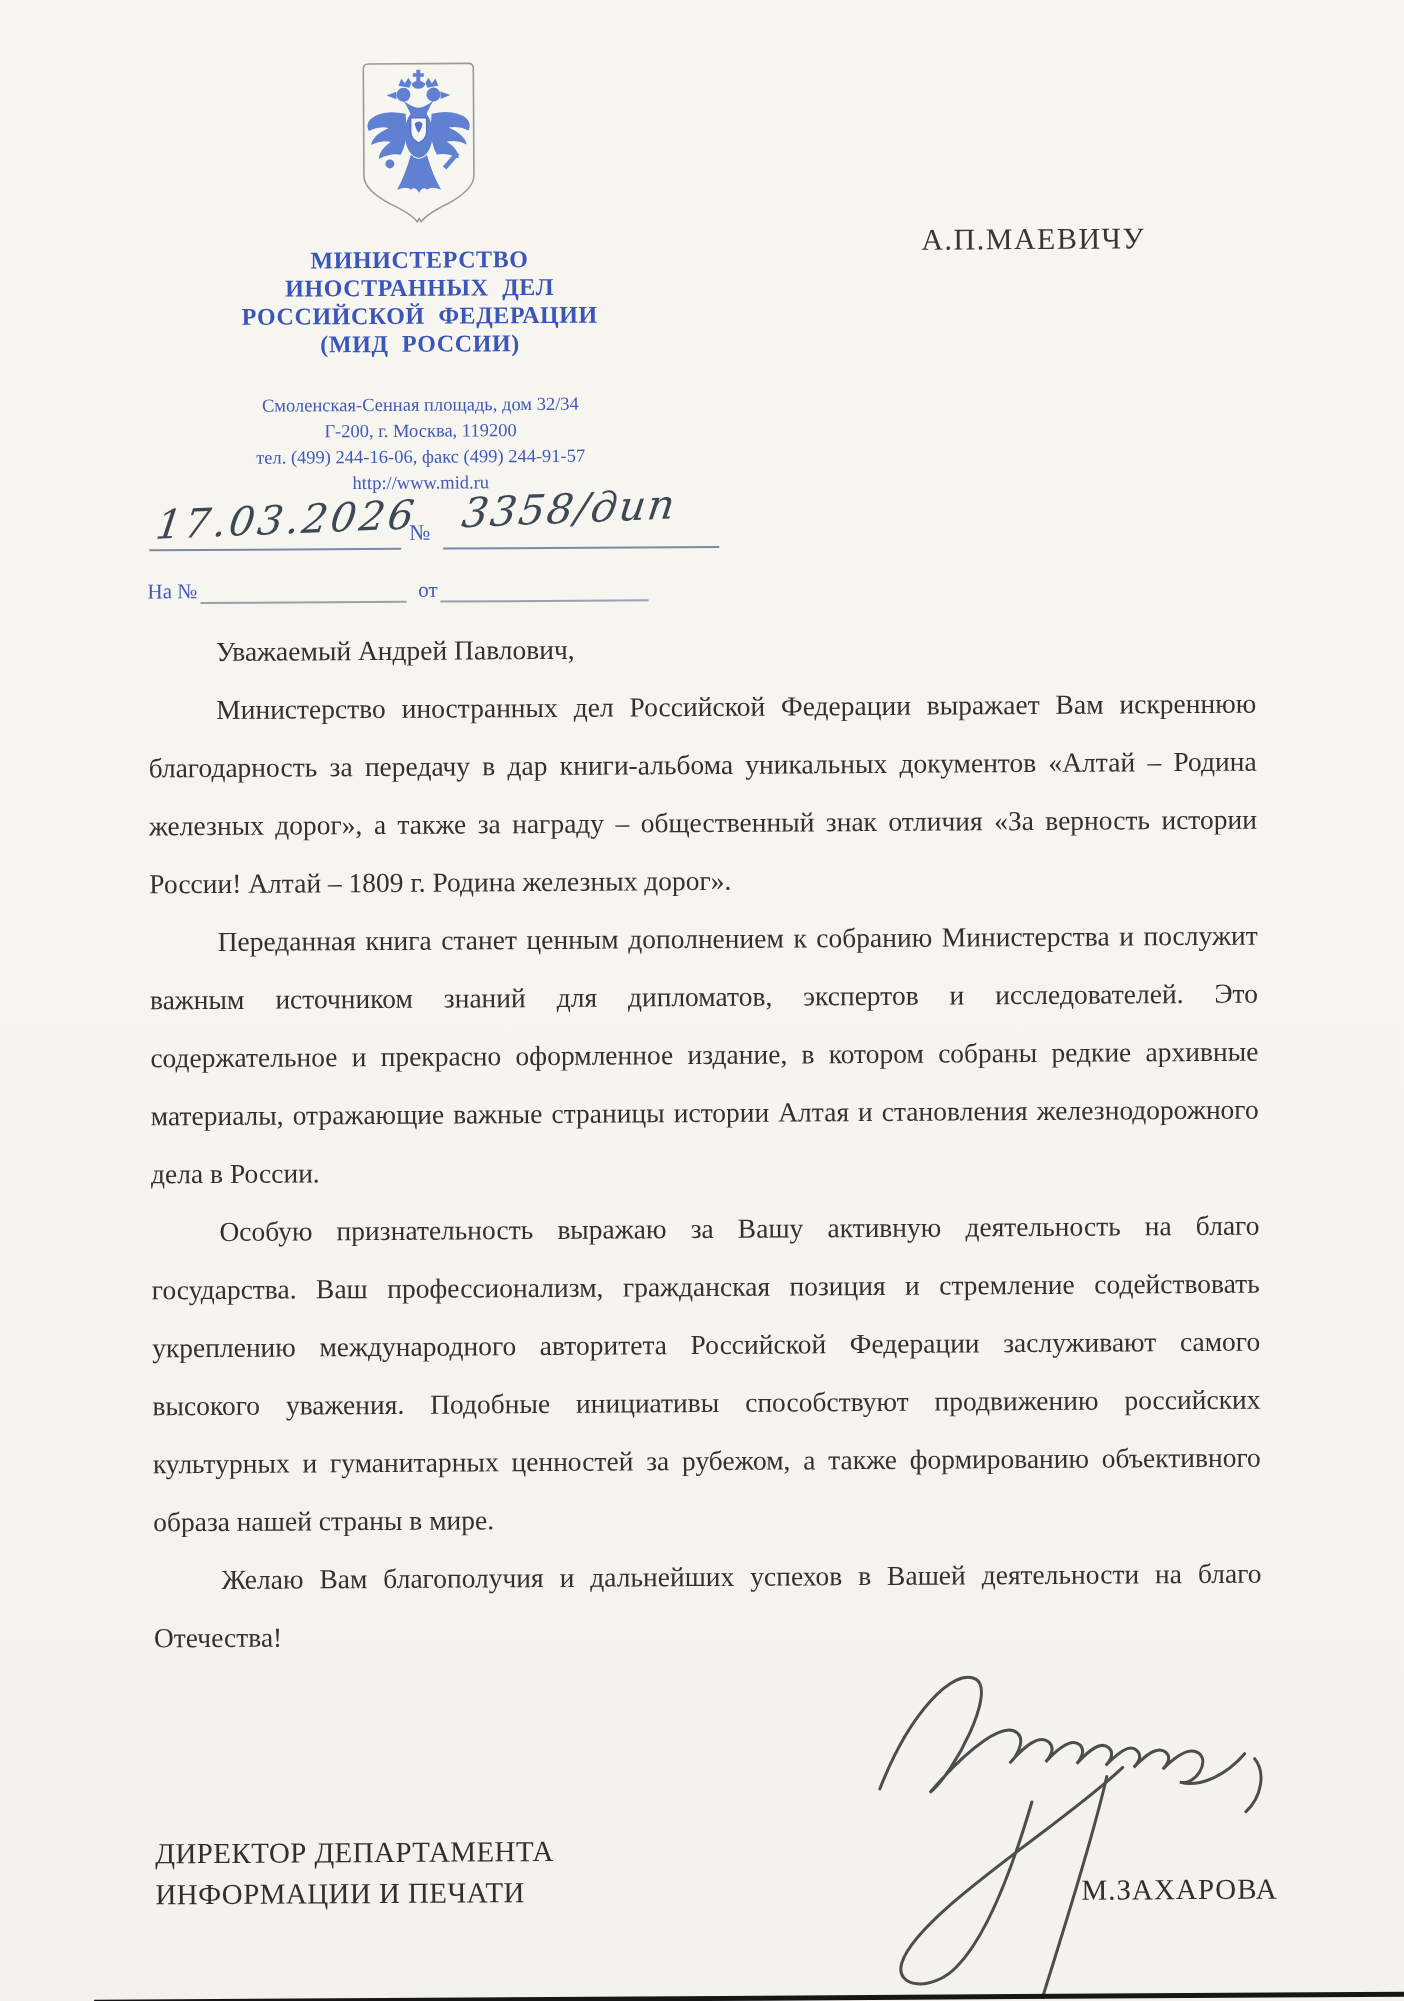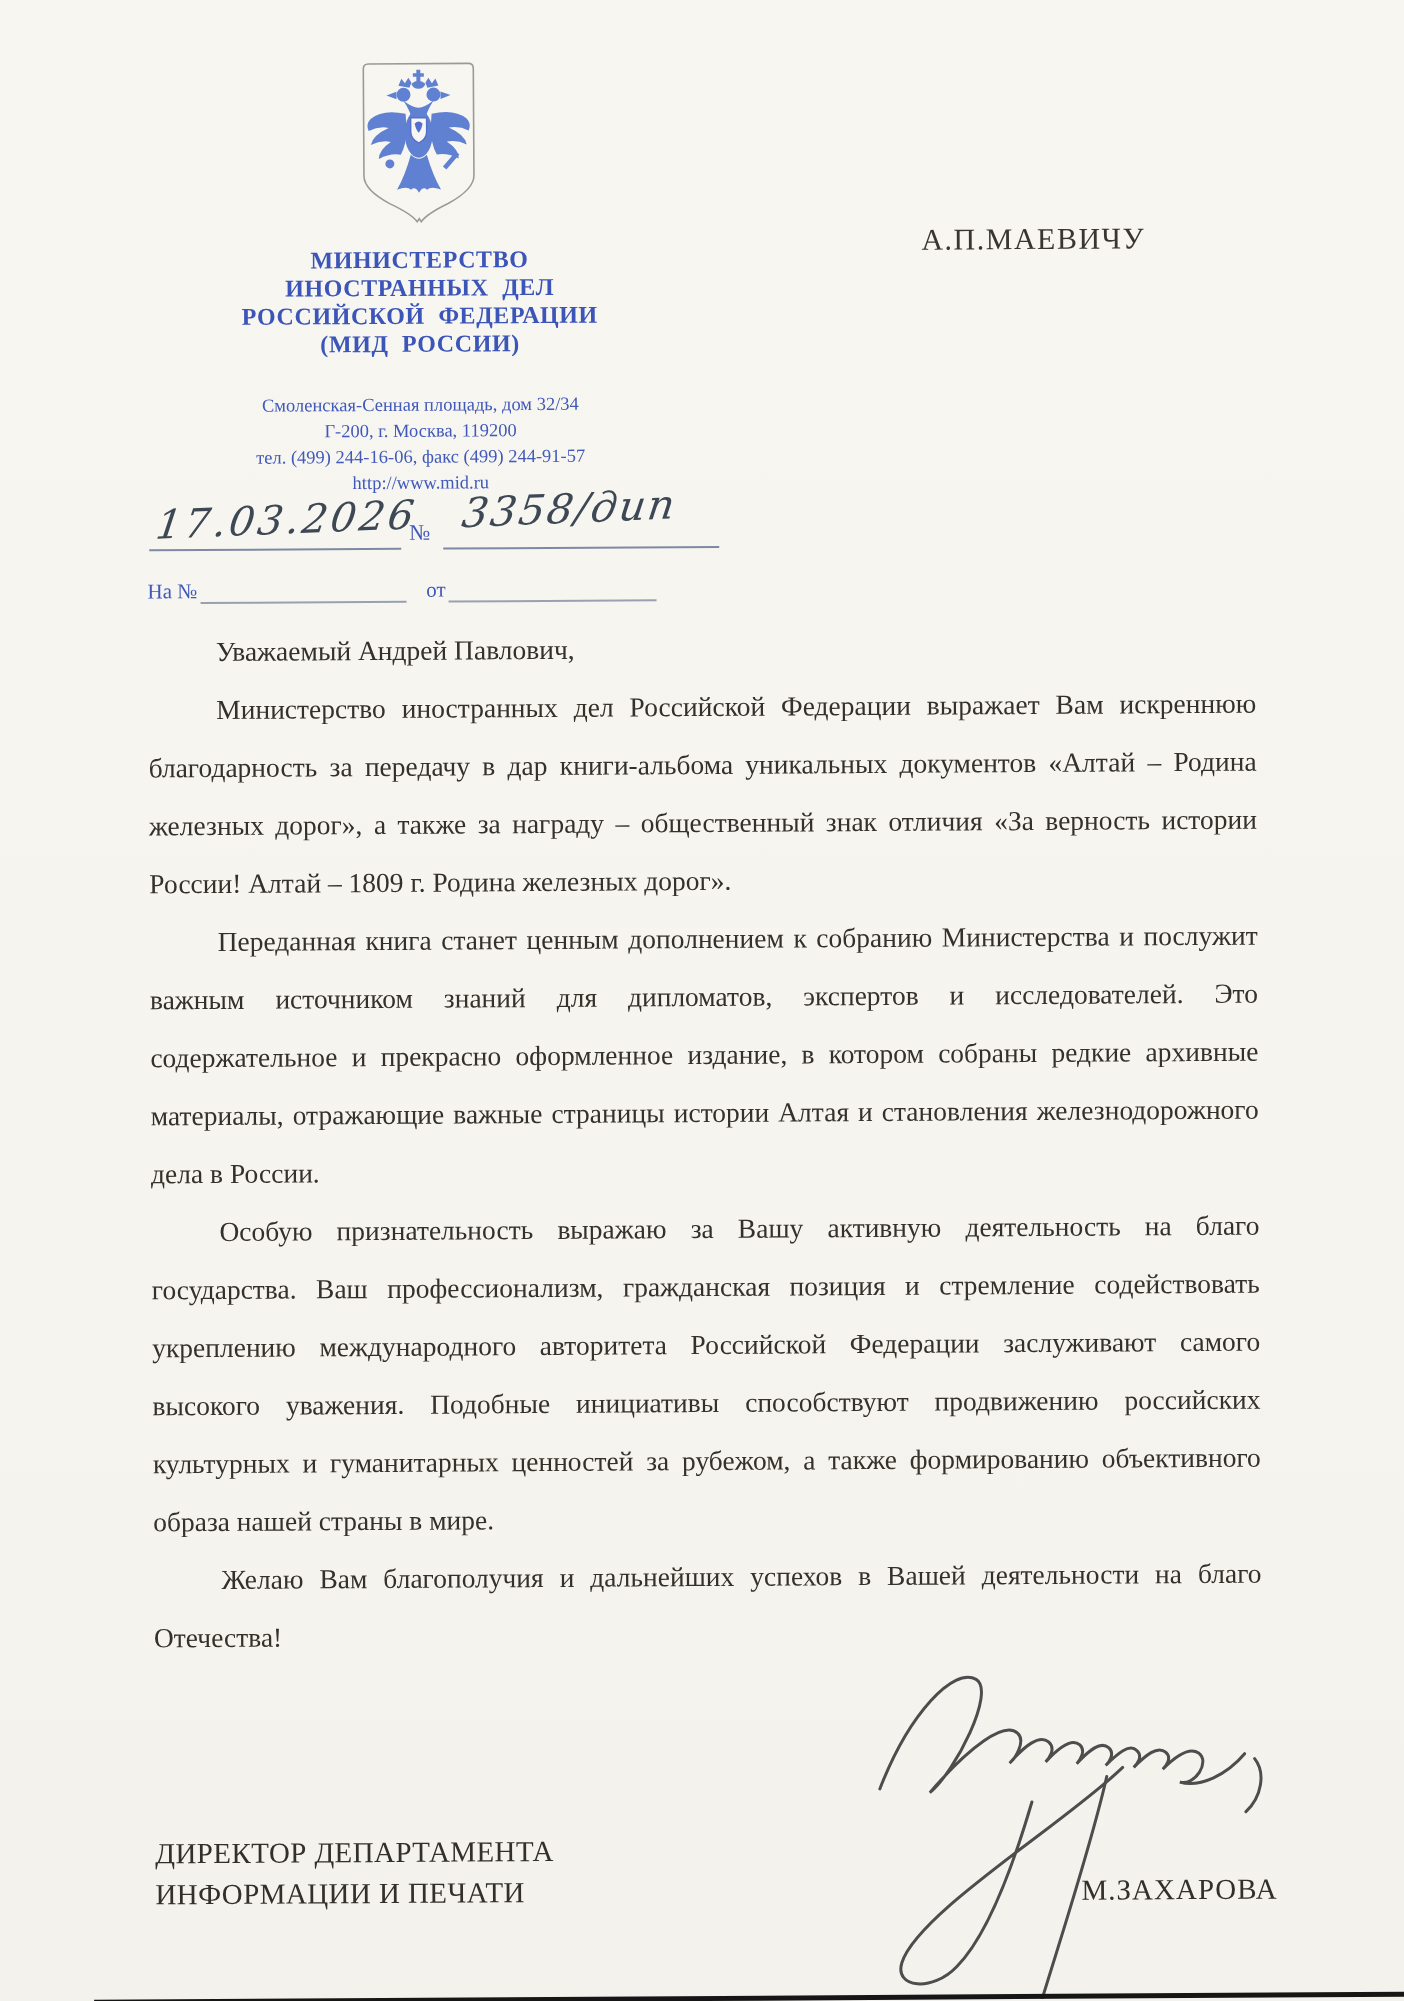--- a/index.html
+++ b/index.html
@@ -26,21 +26,21 @@
   .hw{font-family:"DejaVu Serif",serif;font-style:italic;color:#3e4855;
       transform:skewX(-10deg) rotate(-2deg);display:inline-block;}
   .hw-date{position:absolute;left:10px;top:2px;font-size:40px;letter-spacing:3px;}
   .hw-num{position:absolute;left:316px;top:-8px;font-size:41px;letter-spacing:2px;}
   .num-sign{position:absolute;left:262px;top:26px;font-size:22px;color:#4059bb;}
 
   .reply-row{position:absolute;left:150px;top:576px;width:575px;font-size:21px;color:#4059bb;}
   .reply-row .blank{display:inline-block;height:22px;border-bottom:2px solid #98a0b2;vertical-align:bottom;}
   .b1{width:206px;margin-left:3px;}
   .b2{width:208px;margin-left:3px;}
-  .ot{margin-left:20px;}
+  .ot{margin-left:12px;}
 
   
   .addressee{position:absolute;left:926px;top:224px;font-size:30px;
     letter-spacing:1.5px;color:#3a362f;}
 
   
   .letter-body{position:absolute;left:150px;top:620px;width:1108px;
     font-size:27.5px;line-height:58px;color:#34302a;text-align:justify;}
   .letter-body p{margin:0;text-indent:68px;}
   .salutation{text-align:left;}

